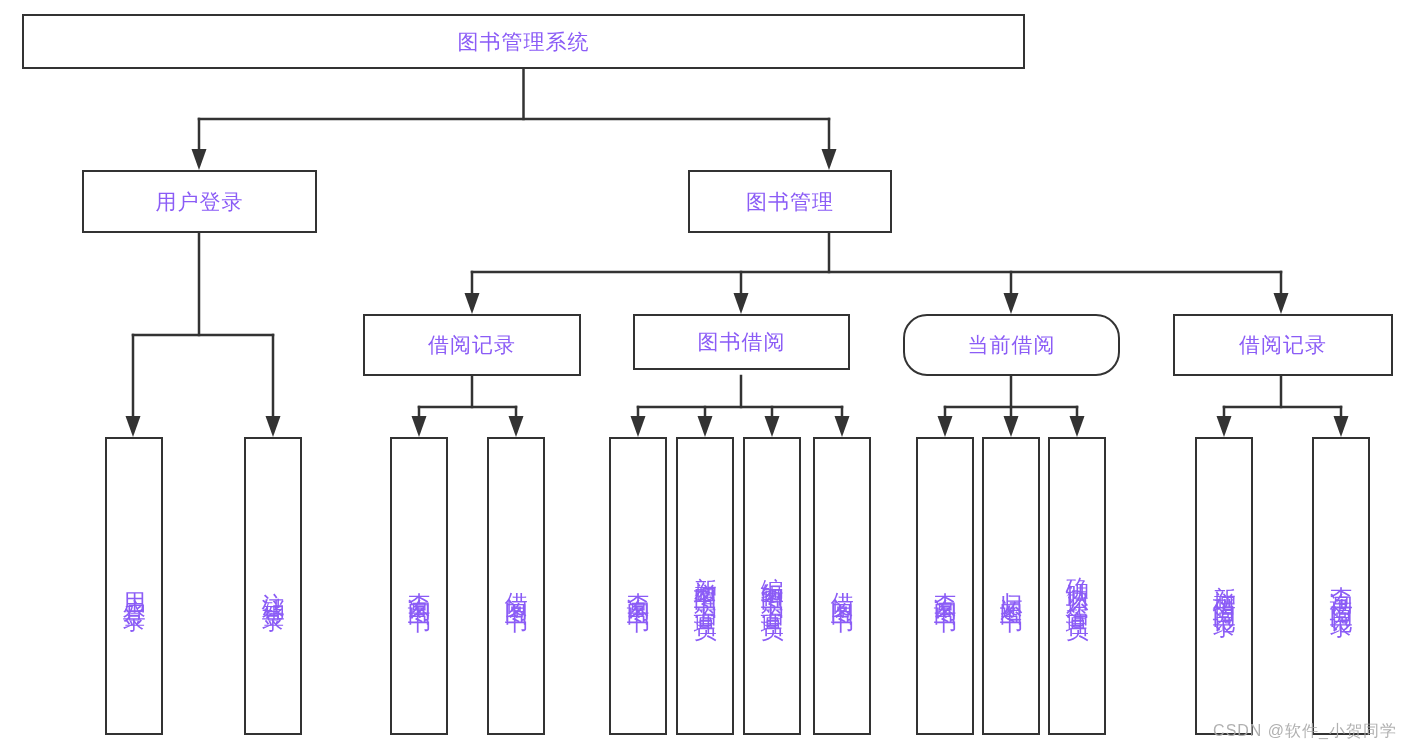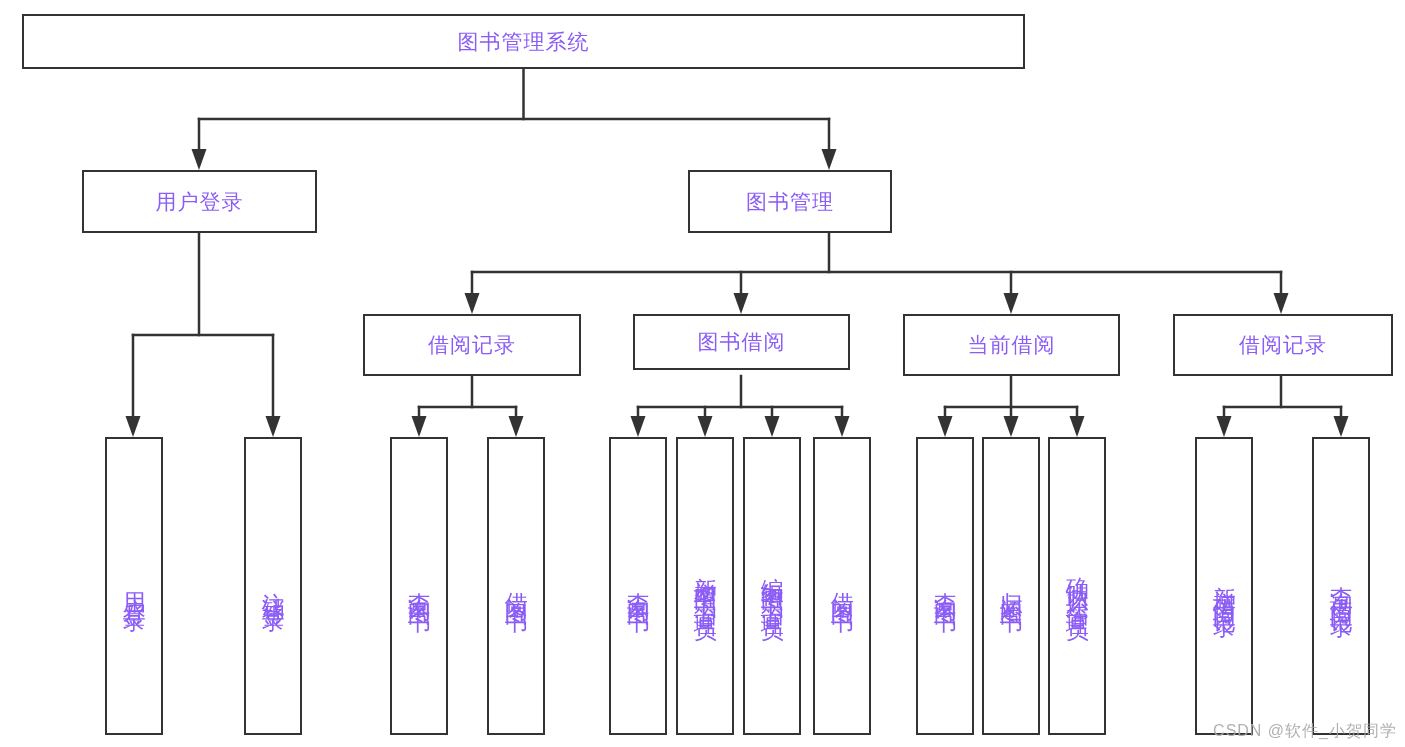--- a/index.html
+++ b/index.html
@@ -45,21 +45,21 @@
     letter-spacing: 6px;
     line-height: 1.1;
     white-space: nowrap;
   }
   
   .b-root { left: 22px;   top: 14px;  width: 1003px; height: 55px; }
   .b-ul   { left: 82px;   top: 170px; width: 235px;  height: 63px; }
   .b-bm   { left: 688px;  top: 170px; width: 204px;  height: 63px; }
   .b-s0   { left: 363px;  top: 314px; width: 218px;  height: 62px; }
   .b-s1   { left: 633px;  top: 314px; width: 217px;  height: 56px; }
-  .b-s2   { left: 903px;  top: 314px; width: 217px;  height: 62px; }
+  .b-s2   { left: 903px;  top: 314px; width: 217px;  height: 62px; border-radius: 24px; }
   .b-s3   { left: 1173px; top: 314px; width: 220px;  height: 62px; }
   .leaf   { top: 437px; width: 58px; height: 298px; }
   .lf-ul0 { left: 105px; }
   .lf-ul1 { left: 244px; }
   .lf-s00 { left: 390px; }
   .lf-s01 { left: 487px; }
   .lf-s10 { left: 609px; }
   .lf-s11 { left: 676px; }
   .lf-s12 { left: 743px; }
   .lf-s13 { left: 813px; }

